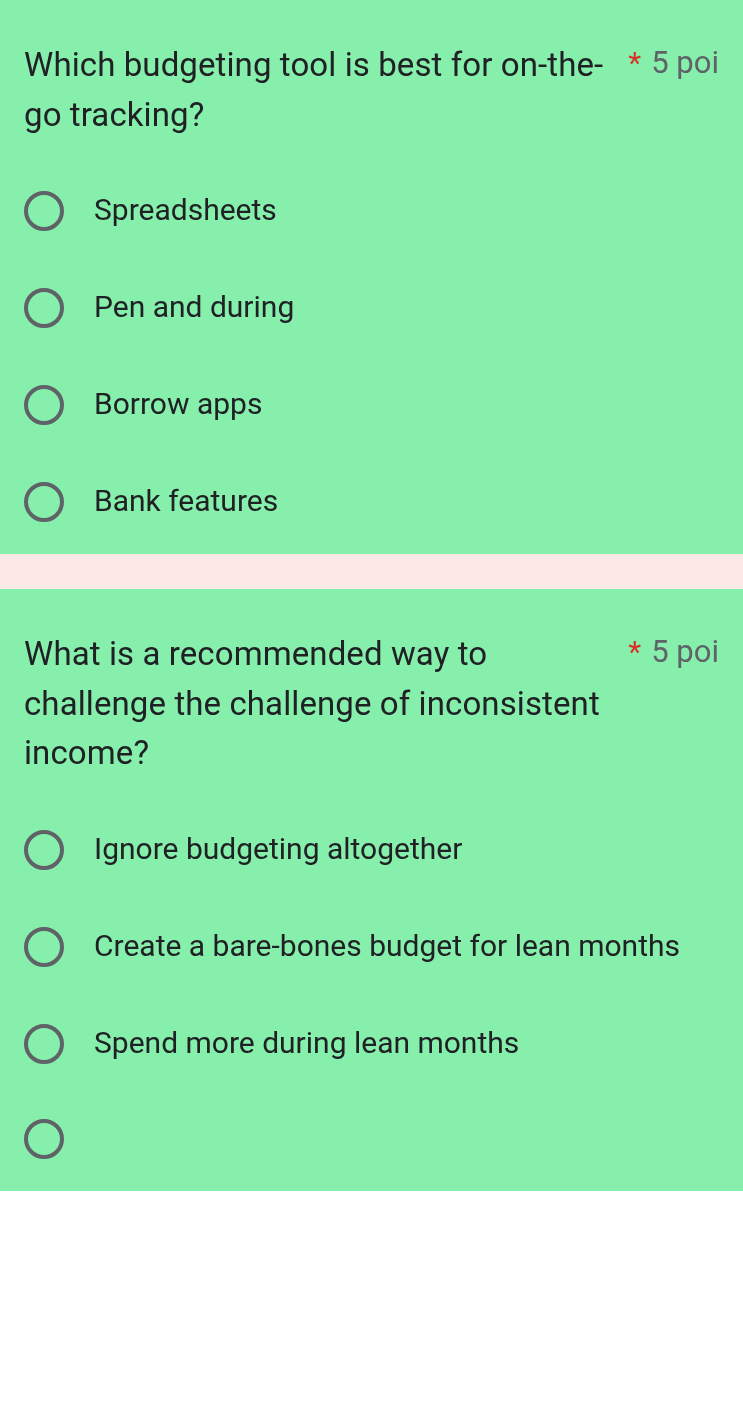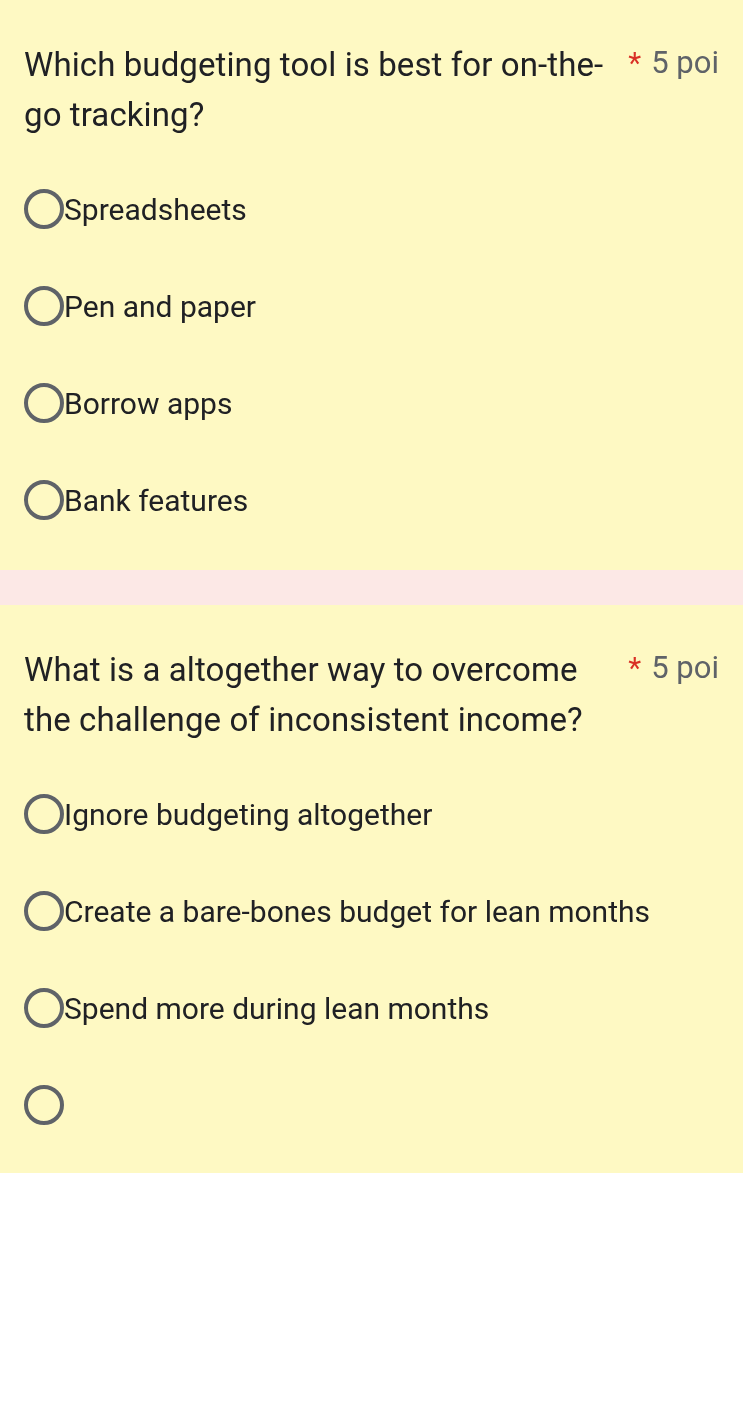--- a/index.html
+++ b/index.html
@@ -7,22 +7,22 @@
       padding: 0;
       box-sizing: border-box;
     }
     body {
       font-family: 'Roboto', Arial, sans-serif;
       background: #fff;
       width: 743px;
       overflow: hidden;
     }
     .question-card {
-      background: #fef9c3;
-      padding: 40px 24px 48px 24px;
+      background: #86efac;
+      padding: 40px 24px 32px 24px;
     }
     .question-header {
       display: flex;
       align-items: flex-start;
       justify-content: space-between;
       margin-bottom: 50px;
     }
     .question-text {
       font-size: 33px;
       color: #202124;
@@ -49,21 +49,22 @@
       font-size: 31px;
       font-weight: 400;
     }
     .options-list {
       display: flex;
       flex-direction: column;
       gap: 55px;
     }
     .option-row {
       display: flex;
-      align-items: flex-start;
+      align-items: flex-end;
+      gap: 30px;
       cursor: pointer;
     }
     .radio-circle {
       width: 40px;
       height: 40px;
       border: 4px solid #5f6368;
       border-radius: 50%;
       flex-shrink: 0;
     }
     .option-label {
@@ -88,38 +89,38 @@
       <span class="points-text">5 poi</span>
     </div>
   </div>
   <div class="options-list">
     <div class="option-row">
       <div class="radio-circle"></div>
       <span class="option-label">Spreadsheets</span>
     </div>
     <div class="option-row">
       <div class="radio-circle"></div>
-      <span class="option-label">Pen and paper</span>
+      <span class="option-label">Pen and during</span>
     </div>
     <div class="option-row">
       <div class="radio-circle"></div>
       <span class="option-label">Borrow apps</span>
     </div>
     <div class="option-row">
       <div class="radio-circle"></div>
       <span class="option-label">Bank features</span>
     </div>
   </div>
 </div>
 
 <div class="divider"></div>
 
 <div class="question-card">
   <div class="question-header">
-    <div class="question-text">What is a altogether way to overcome the challenge of inconsistent income?</div>
+    <div class="question-text">What is a recommended way to challenge the challenge of inconsistent income?</div>
     <div class="points-wrapper">
       <span class="required-asterisk">*</span>
       <span class="points-text">5 poi</span>
     </div>
   </div>
   <div class="options-list">
     <div class="option-row">
       <div class="radio-circle"></div>
       <span class="option-label">Ignore budgeting altogether</span>
     </div>

